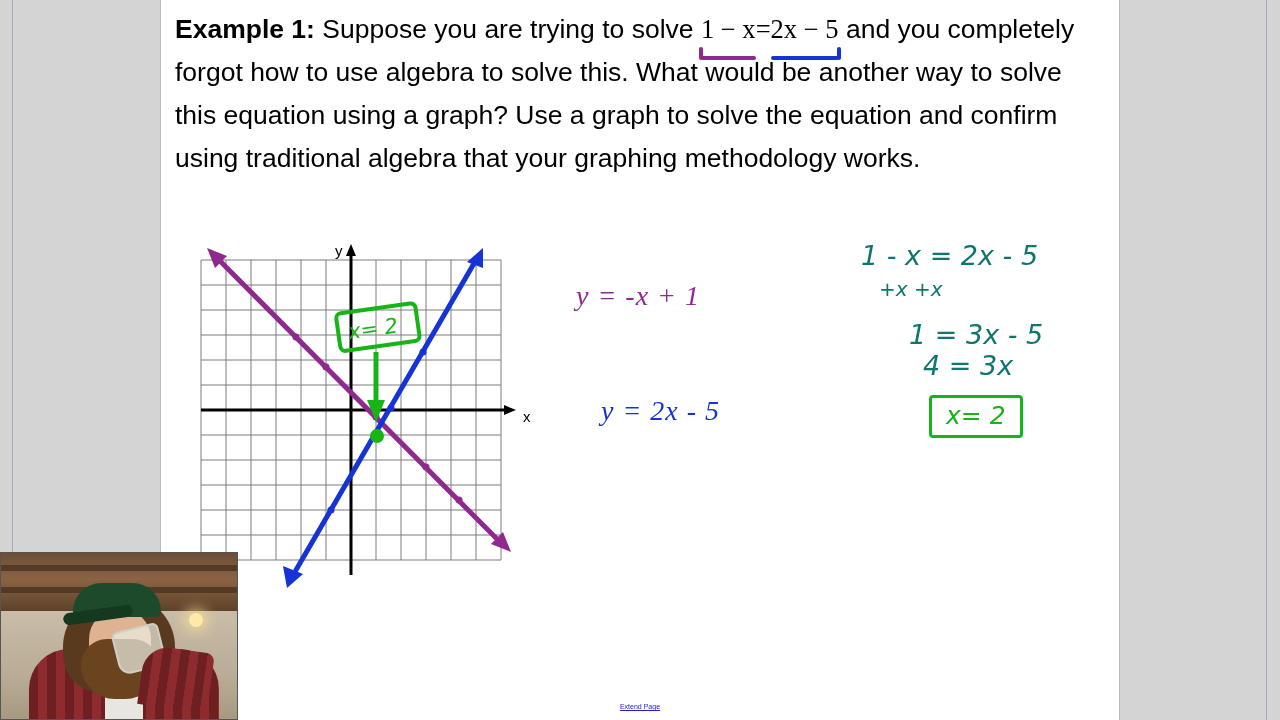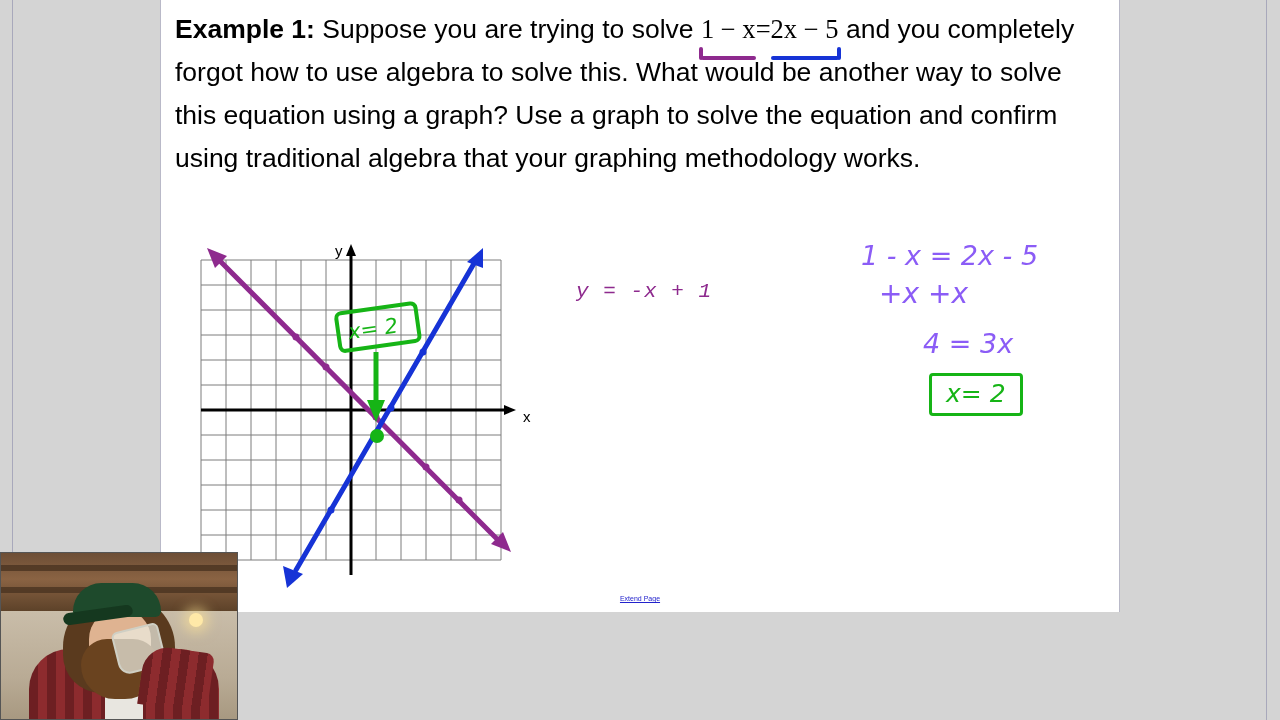--- a/index.html
+++ b/index.html
@@ -15,21 +15,21 @@
     position: relative;
     width: 1280px;
     height: 720px;
   }
   
   #page {
     position: absolute;
     left: 160px;
     top: 0;
     width: 960px;
-    height: 612px;
+    height: 720px;
     background: #ffffff;
     border-left: 1px solid #b9b9c8;
     border-right: 1px solid #b9b9c8;
     box-sizing: border-box;
   }
   
   .margin-rule {
     position: absolute;
     top: 0;
     width: 1px;
@@ -118,41 +118,41 @@
     top: 50px;
     color: #8e2a8e;
   }
   #algebra-blue {
     position: absolute;
     left: 440px;
     top: 165px;
     color: #1633d6;
   }
   .hand {
-    font-family: Liberation Mono, monospace;
-    font-size: 21px;
+    font-family: Liberation Serif, serif;
+    font-size: 28px;
     font-style: italic;
     letter-spacing: 1px;
     white-space: nowrap;
   }
   #green-work {
     position: absolute;
     left: 700px;
     top: 10px;
     color: #16b416;
     width: 250px;
   }
   .green-line {
     font-family: "DejaVu Sans", sans-serif;
     font-style: italic;
     white-space: nowrap;
-    color: #8b5cf6;
+    color: #0f766e;
   }
   .g1 { font-size: 27px; }
-  .g2 { font-size: 28px; }
+  .g2 { font-size: 20px; }
   .boxed-answer {
     display: inline-block;
     border: 3px solid #16b416;
     border-radius: 4px;
     padding: 3px 14px 5px 14px;
     font-size: 25px;
     font-style: italic;
     font-family: "DejaVu Sans", sans-serif;
     color: #16b416;
   }
@@ -380,24 +380,26 @@
           <g transform="rotate(-8 188 88)">
             <rect x="147" y="68" width="80" height="38" rx="5" fill="none" stroke="#16b416" stroke-width="4"></rect>
             <text x="157" y="95" font-size="21" font-style="italic" fill="#16b416" font-family="DejaVu Sans, sans-serif">x= 2</text>
           </g>
           <line x1="185" y1="112" x2="185" y2="168" stroke="#16b416" stroke-width="5"></line>
           <polygon points="185,182 176,160 194,160" fill="#16b416"></polygon>
         </svg>
       </div>
 
       <div id="algebra-purple" class="hand">y = -x + 1</div>
+      <div id="algebra-blue" class="hand">y = 2x - 5</div>
 
       <div id="green-work">
         <div class="green-line g1" style="margin-left:0px;">1 - x = 2x - 5</div>
         <div class="green-line g2" style="margin:6px 0 18px 18px;">+x       +x</div>
+        <div class="green-line g1" style="margin-left:48px;">1 = 3x - 5</div>
         <div class="green-line g1" style="margin-left:62px;">4 = 3x</div>
         <div style="margin:14px 0 0 68px;">
           <span class="boxed-answer">x= 2</span>
         </div>
       </div>
 
     </div>
 
     <a id="footer-link" href="#">Extend Page</a>
   </div>

